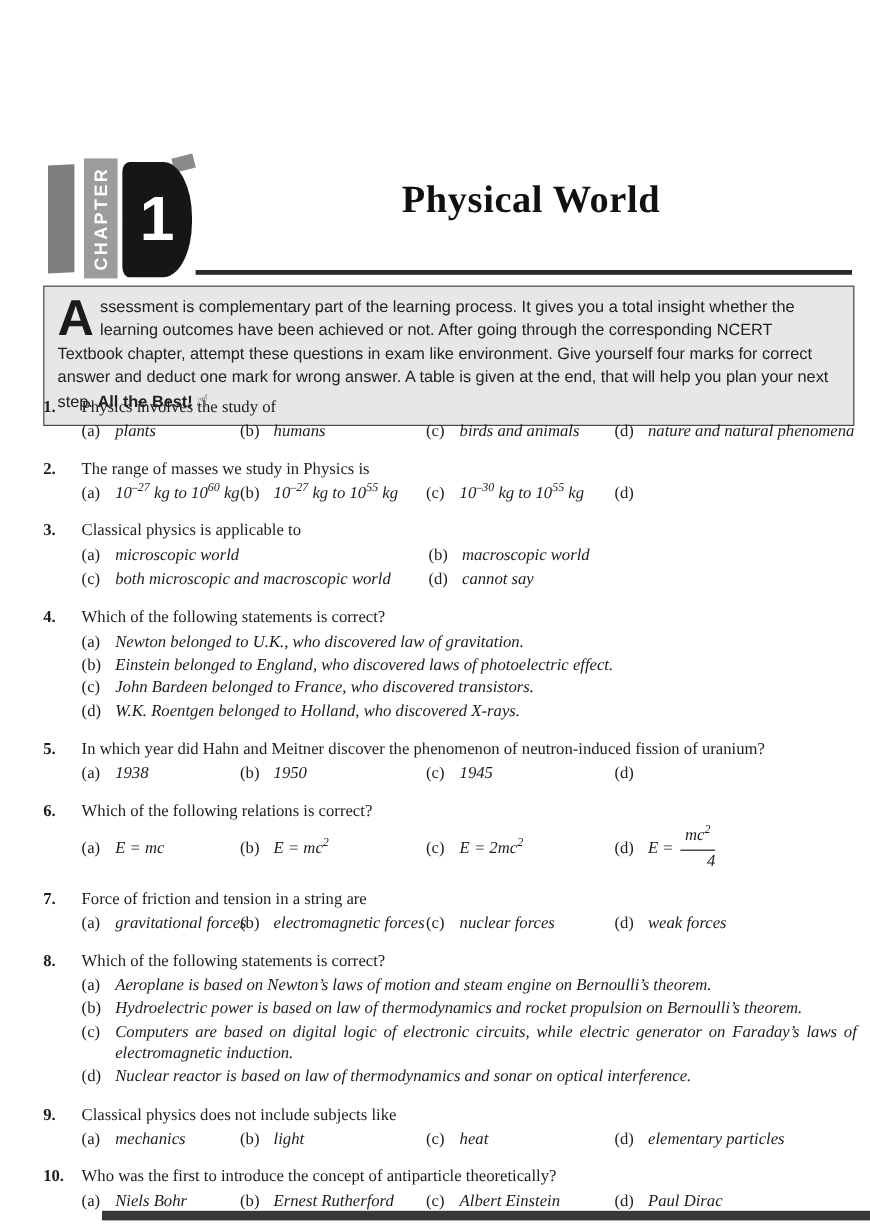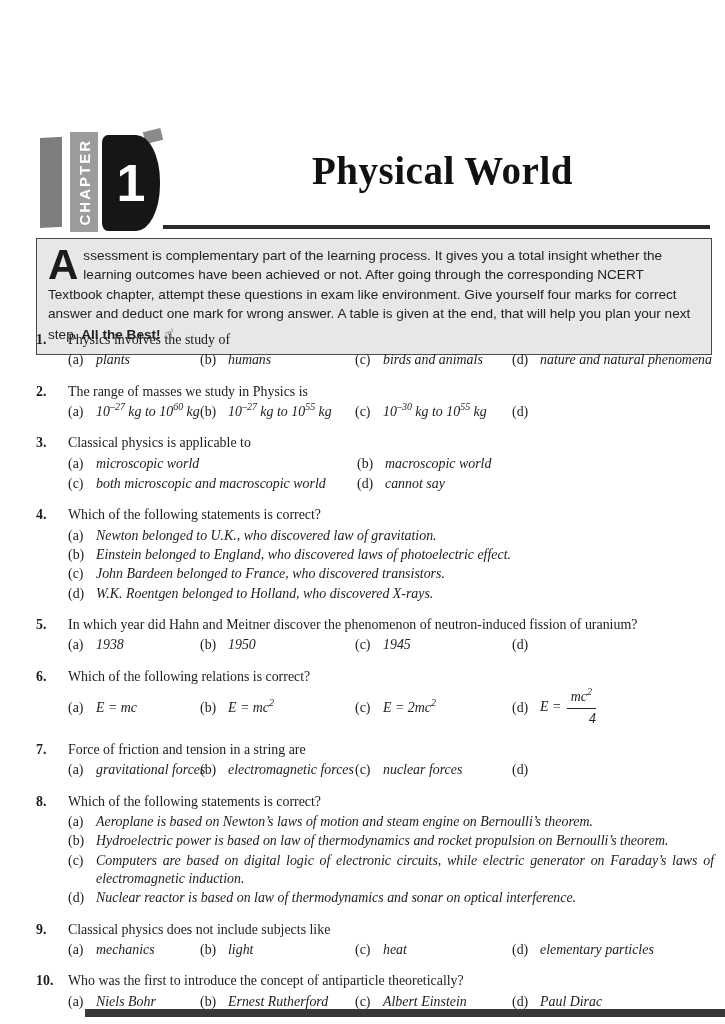--- a/index.html
+++ b/index.html
@@ -14,21 +14,21 @@
   .b-page{position:absolute;left:22px;top:0;width:46px;height:104px;background:#ffffff;}
   .b-spine{position:absolute;left:30px;top:2px;width:28px;height:100px;background:#9c9c9c;display:flex;align-items:center;justify-content:center;}
   .b-spine span{writing-mode:vertical-rl;transform:rotate(180deg);color:#fff;
     font-family:"Liberation Sans","DejaVu Sans",sans-serif;font-weight:bold;font-size:15px;letter-spacing:2px;}
   .b-curl{position:absolute;left:104px;top:0;width:18px;height:12px;background:#8a8a8a;transform:rotate(-14deg);}
   .b-cover{position:absolute;left:62px;top:5px;width:58px;height:96px;background:#161616;
     border-radius:6px 24px 24px 6px / 8px 46px 46px 8px;
     display:flex;align-items:center;justify-content:center;}
   .b-cover span{color:#fff;font-size:52px;font-weight:bold;font-family:"Liberation Sans","DejaVu Sans",sans-serif;line-height:1;}
   .page-title{position:absolute;left:175px;right:15px;top:148px;text-align:center;
-    font-size:39px;font-weight:bold;letter-spacing:0.5px;color:#111;}
+    font-size:32px;font-weight:bold;letter-spacing:0.5px;color:#111;}
   .title-rule{position:absolute;left:163px;right:15px;top:225px;height:4px;background:#2b2b2b;}
   
   .intro-box{position:absolute;left:36px;top:238px;width:676px;box-sizing:border-box;
     background:#e7e7e7;border:1px solid #4a4a4a;padding:7px 11px 9px 11px;
     font-family:"Liberation Sans","DejaVu Sans",sans-serif;font-size:13.6px;line-height:1.43;color:#222;}
   .dropcap{float:left;font-size:42px;line-height:33px;font-weight:bold;margin:2px 5px 0 0;color:#1b1b1b;}
   .intro-highlight{font-weight:bold;}
   .hand{display:inline-block;font-family:"DejaVu Sans",sans-serif;font-size:15px;transform:rotate(12deg);color:#333;}
   
   .questions{position:absolute;left:36px;top:331px;width:678px;font-size:13.9px;line-height:1.32;}
@@ -239,20 +239,21 @@
         <div class="opt">
           <span class="opt-label">(b)</span>
           <span class="opt-text">electromagnetic forces</span>
         </div>
         <div class="opt">
           <span class="opt-label">(c)</span>
           <span class="opt-text">nuclear forces</span>
         </div>
         <div class="opt">
           <span class="opt-label">(d)</span>
+          <span class="opt-text">weak forces</span>
         </div>
       </div>
     </div>
     <div class="q">
       <div class="q-head">
         <span class="q-num">8.</span>
         <span class="q-text">Which of the following statements is correct?</span>
       </div>
       <div class="opts-rows">
         <div class="opt-row">

